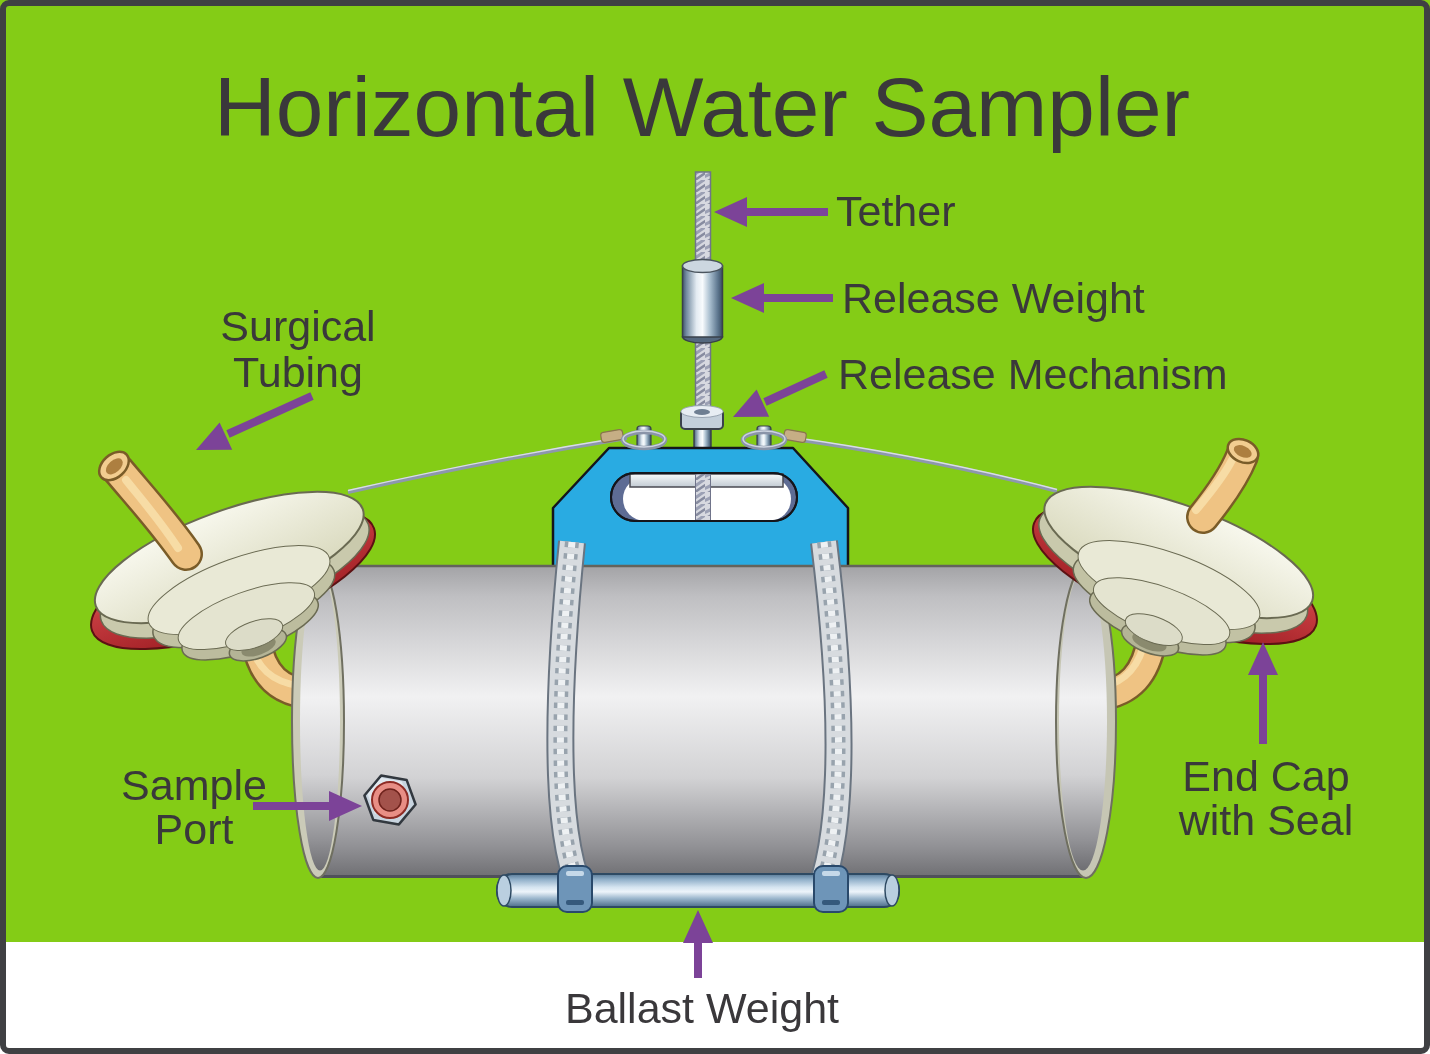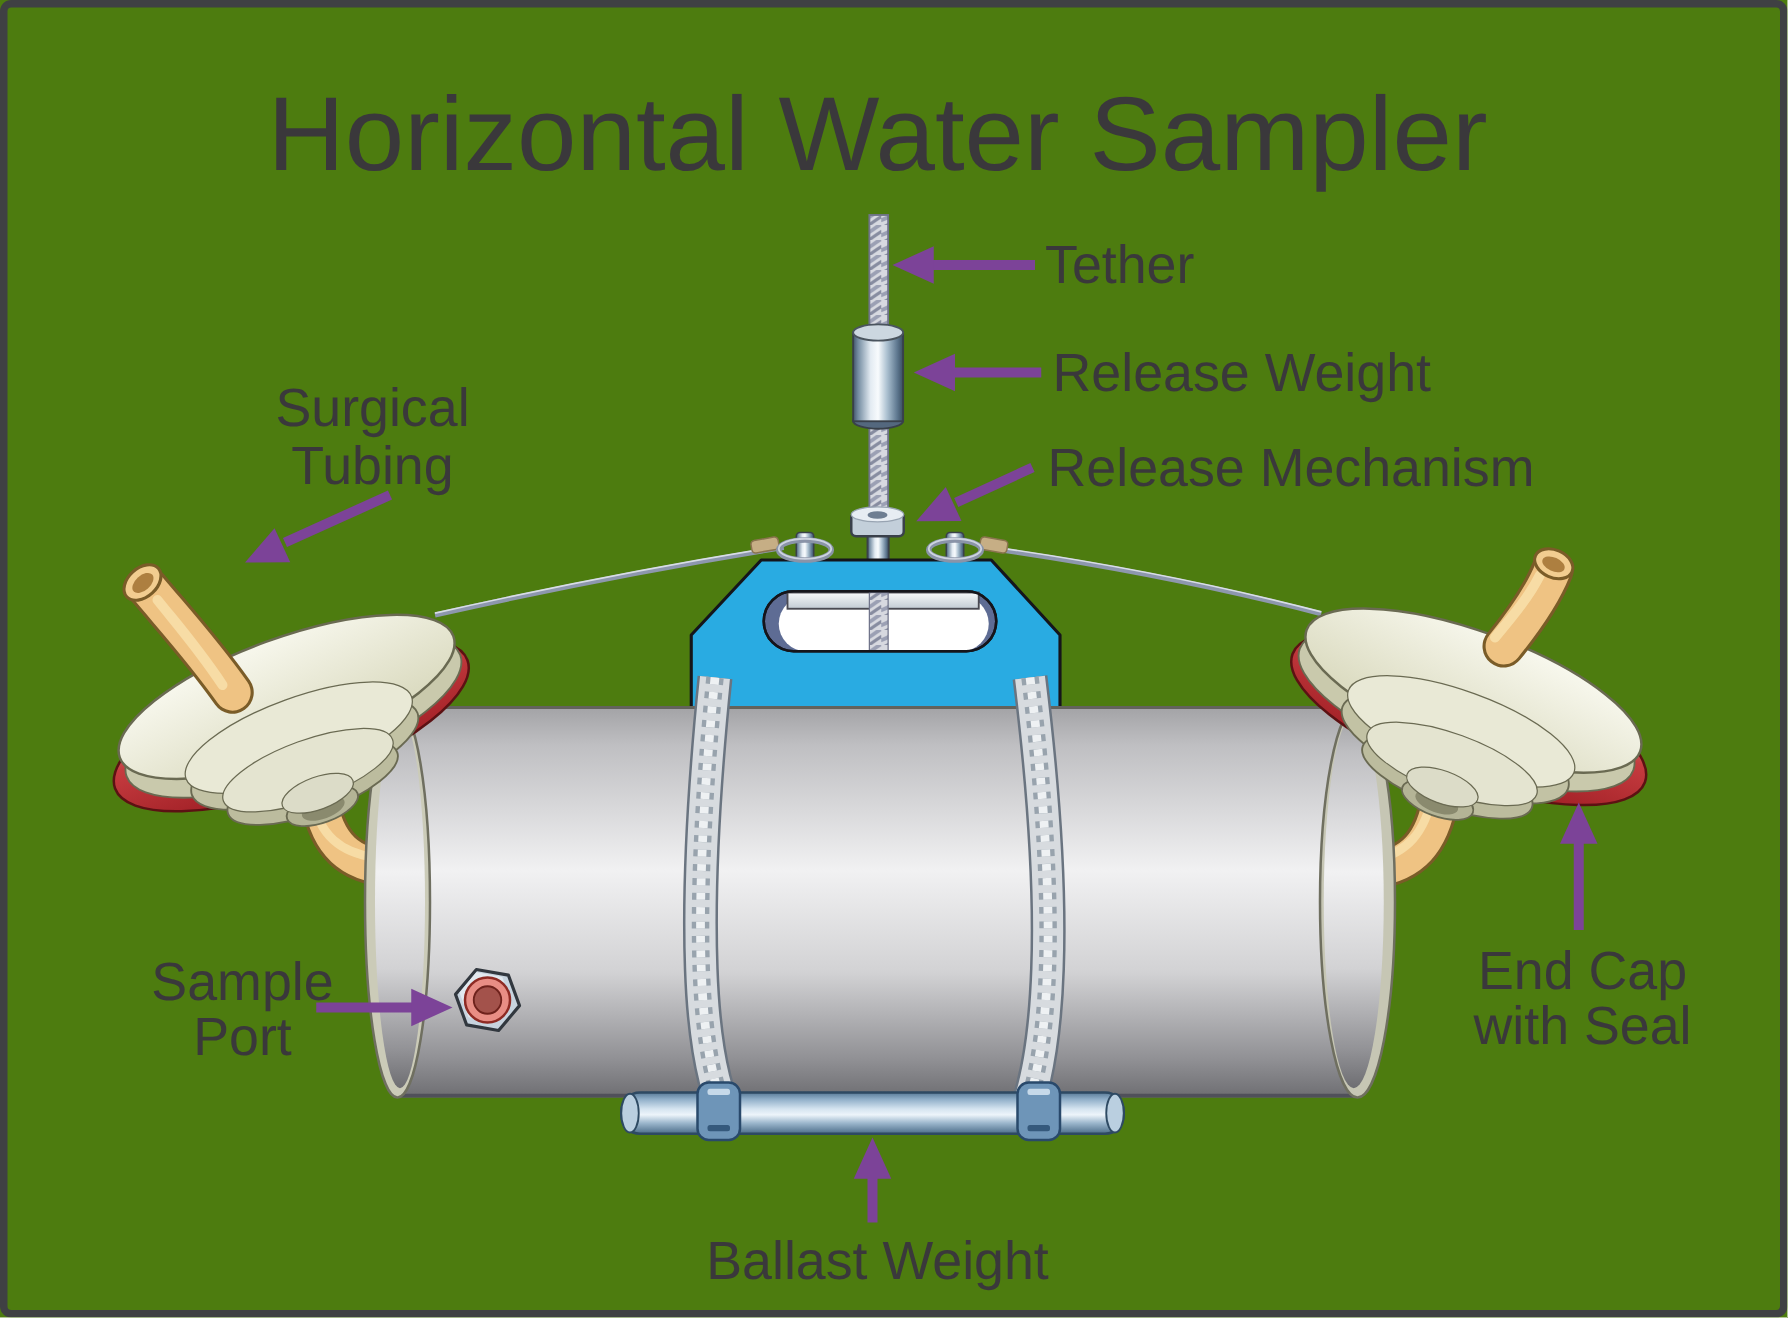--- a/index.html
+++ b/index.html
@@ -1,16 +1,16 @@
 <!DOCTYPE html>
 <html><head>
 <meta charset="utf-8">
 <style>
   html,body{margin:0;padding:0;background:#ffffff;width:1430px;height:1054px;overflow:hidden;}
-  .stage{position:relative;width:1430px;height:1054px;background:#4d7c0f;
+  .stage{position:relative;width:1430px;height:942px;background:#84cc16;
          font-family:"Liberation Sans","DejaVu Sans",sans-serif;}
   svg{position:absolute;left:0;top:0;}
   text{font-family:"Liberation Sans","DejaVu Sans",sans-serif;fill:#3A383B;}
   .title{font-size:84px;}
   .lbl{font-size:43px;}
 </style>
 </head>
 <body>
 
 <div class="stage">

